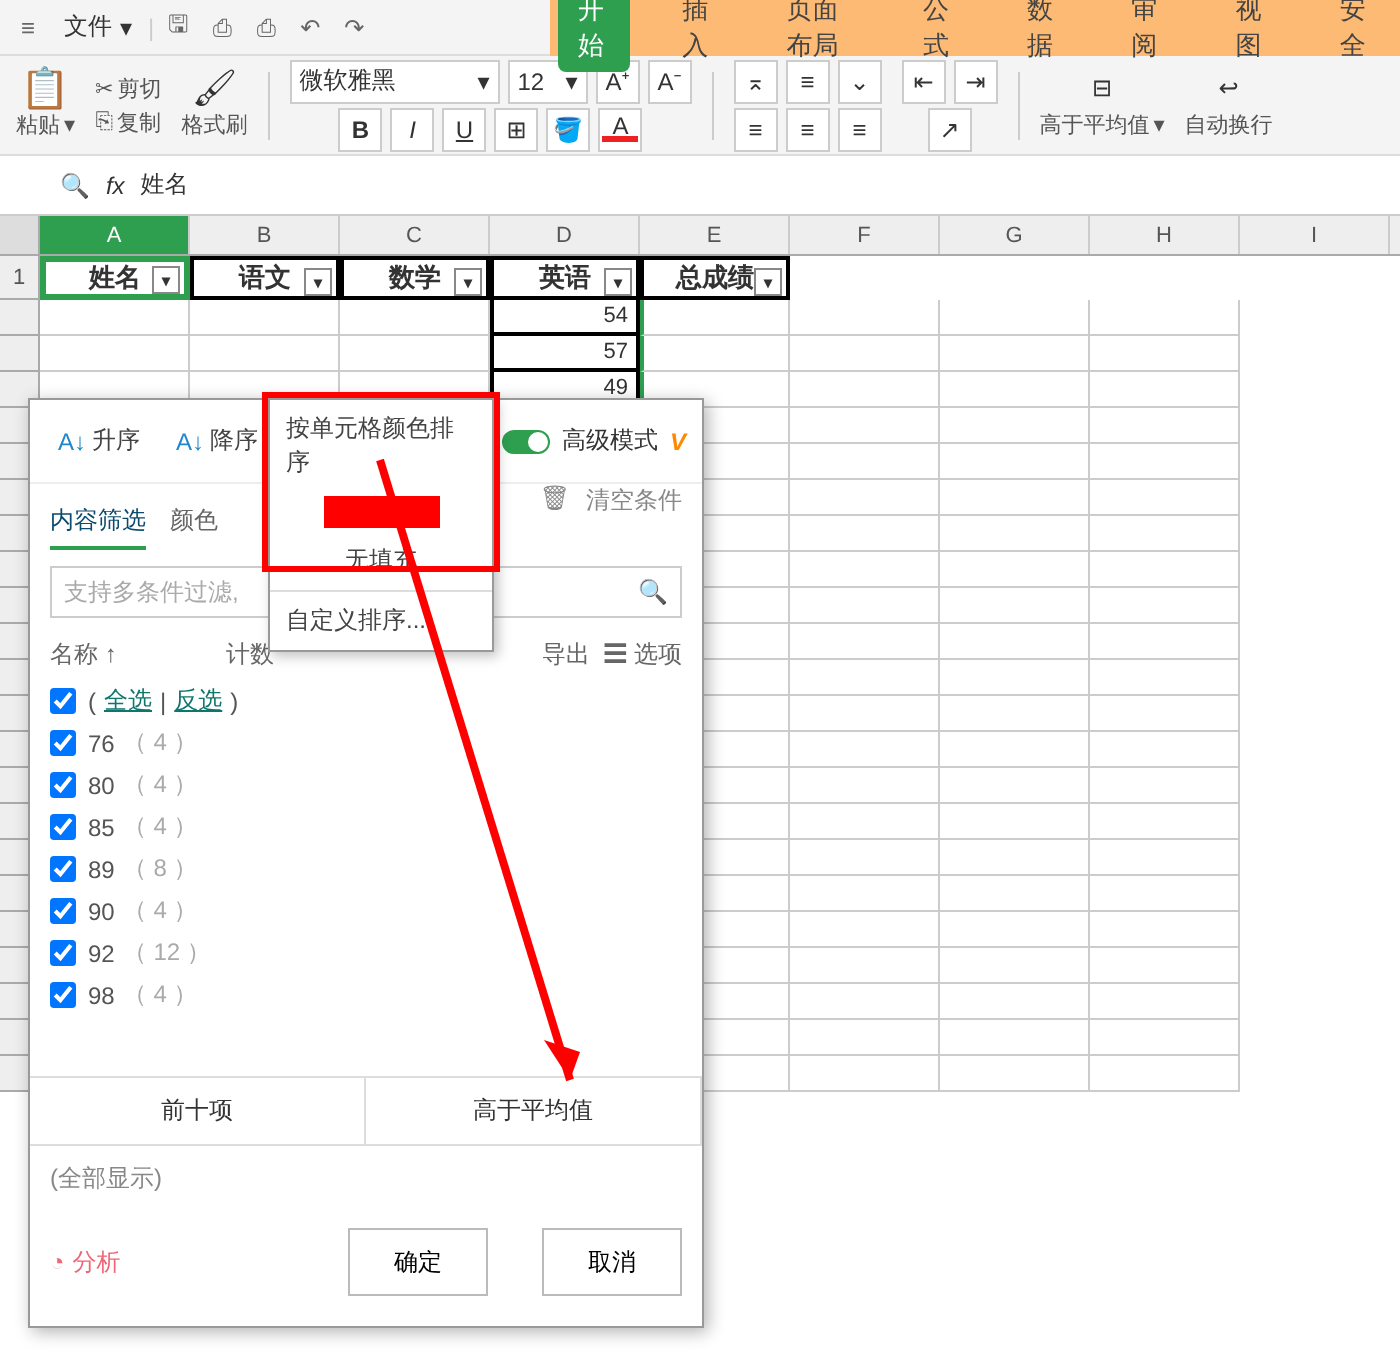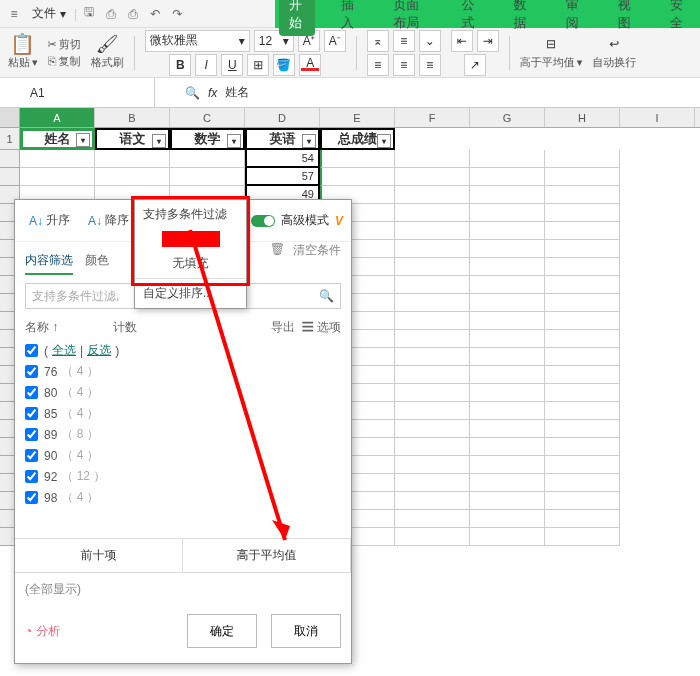--- a/index.html
+++ b/index.html
@@ -1,20 +1,20 @@
 <!DOCTYPE html>
 <html><head>
 <meta charset="utf-8">
 <style>
 *{box-sizing:border-box;margin:0;padding:0;font-family:"Microsoft YaHei",sans-serif}
 body{background:#fff;width:700px;height:676px;overflow:hidden;color:#333;font-size:12px;position:relative}
 .menubar{height:28px;background:#f4f4f4;display:flex;align-items:center;padding:0 4px;border-bottom:1px solid #ddd;gap:2px}
 .menu-icon{width:20px;height:20px;display:inline-flex;align-items:center;justify-content:center;color:#666}
 .file-btn{display:flex;align-items:center;gap:4px;padding:2px 6px;color:#333}
-.tabs{height:28px;display:flex;align-items:center;padding:0 4px;gap:16px;background:#22c55e}
+.tabs{height:28px;display:flex;align-items:center;padding:0 4px;gap:16px;background:#fdba74}
 .tab{padding:4px 10px;color:#444;font-size:13px}
 .tab.active{background:#2e9e4f;color:#fff;border-radius:4px}
 .ribbon{height:50px;background:#f4f4f4;display:flex;align-items:center;padding:4px 8px;gap:10px;border-bottom:1px solid #ddd}
 .rgrp{display:flex;flex-direction:column;gap:2px;align-items:center}
 .rgrp-h{display:flex;gap:4px;align-items:center}
 .rbtn{display:flex;align-items:center;gap:2px;font-size:11px;color:#555}
 .ricon{width:18px;height:18px;display:inline-flex;align-items:center;justify-content:center}
 .sel{height:22px;padding:0 4px;border:1px solid #ccc;background:#fff;font-size:12px;display:inline-flex;align-items:center;min-width:60px}
 .btn-sq{width:22px;height:22px;border:1px solid #ccc;display:inline-flex;align-items:center;justify-content:center;background:#fff;font-size:12px}
 .btn-sq.bold{font-weight:bold}
@@ -169,21 +169,20 @@
     <span class="ricon">⊟</span>
     <span class="rbtn"><span>高于平均值</span>▾</span>
   </div>
   <div class="rgrp">
     <span class="ricon">↩</span>
     <span class="rbtn">自动换行</span>
   </div>
 </div>
 
 <div class="fmbar">
-  <div class="namebox">A1</div>
   <div class="fxbox">
     <span>🔍</span>
     <span style="font-style:italic">fx</span>
     <span>姓名</span>
   </div>
 </div>
 
 <div class="sheet">
   <div class="colhdr">
     <div class="corner"></div>
@@ -541,26 +540,26 @@
     <div>前十项</div>
     <div>高于平均值</div>
   </div>
   <div class="all-show">(全部显示)</div>
   <div class="fp-foot">
     <span class="ana">
         <span>◔</span>
         <span>分析</span>
       </span>
     <button>确定</button>
-    <button style="margin-left:6px">取消</button>
+    <button style="margin-left:19px">取消</button>
   </div>
 </div>
 
 <div class="color-menu">
-  <div class="cm-title">支持多条件过滤</div>
+  <div class="cm-title">按单元格颜色排序</div>
   <div class="cm-swatch cm-red"></div>
   <div class="cm-title" style="text-align:center">无填充</div>
   <div style="height:1px;background:#ddd"></div>
   <div class="cm-title">自定义排序...</div>
 </div>
 
 <div class="redcallout"></div>
 <svg class="arrow">
     <line x1="60" y1="30" x2="155" y2="340" stroke="#f00" stroke-width="4"></line>
     <polygon points="155,340 142,320 160,326" fill="#f00"></polygon>

